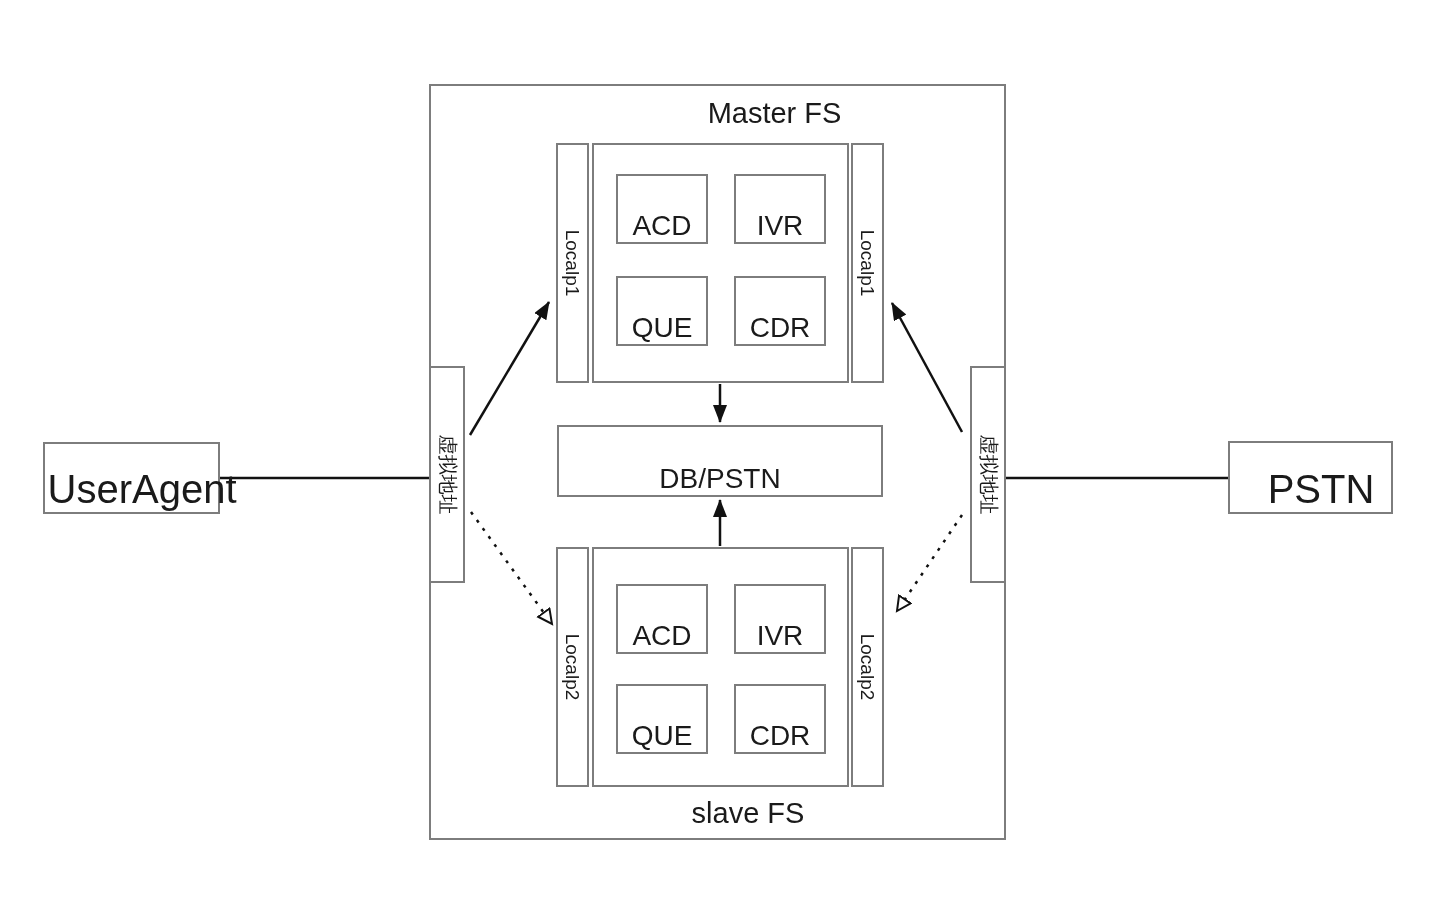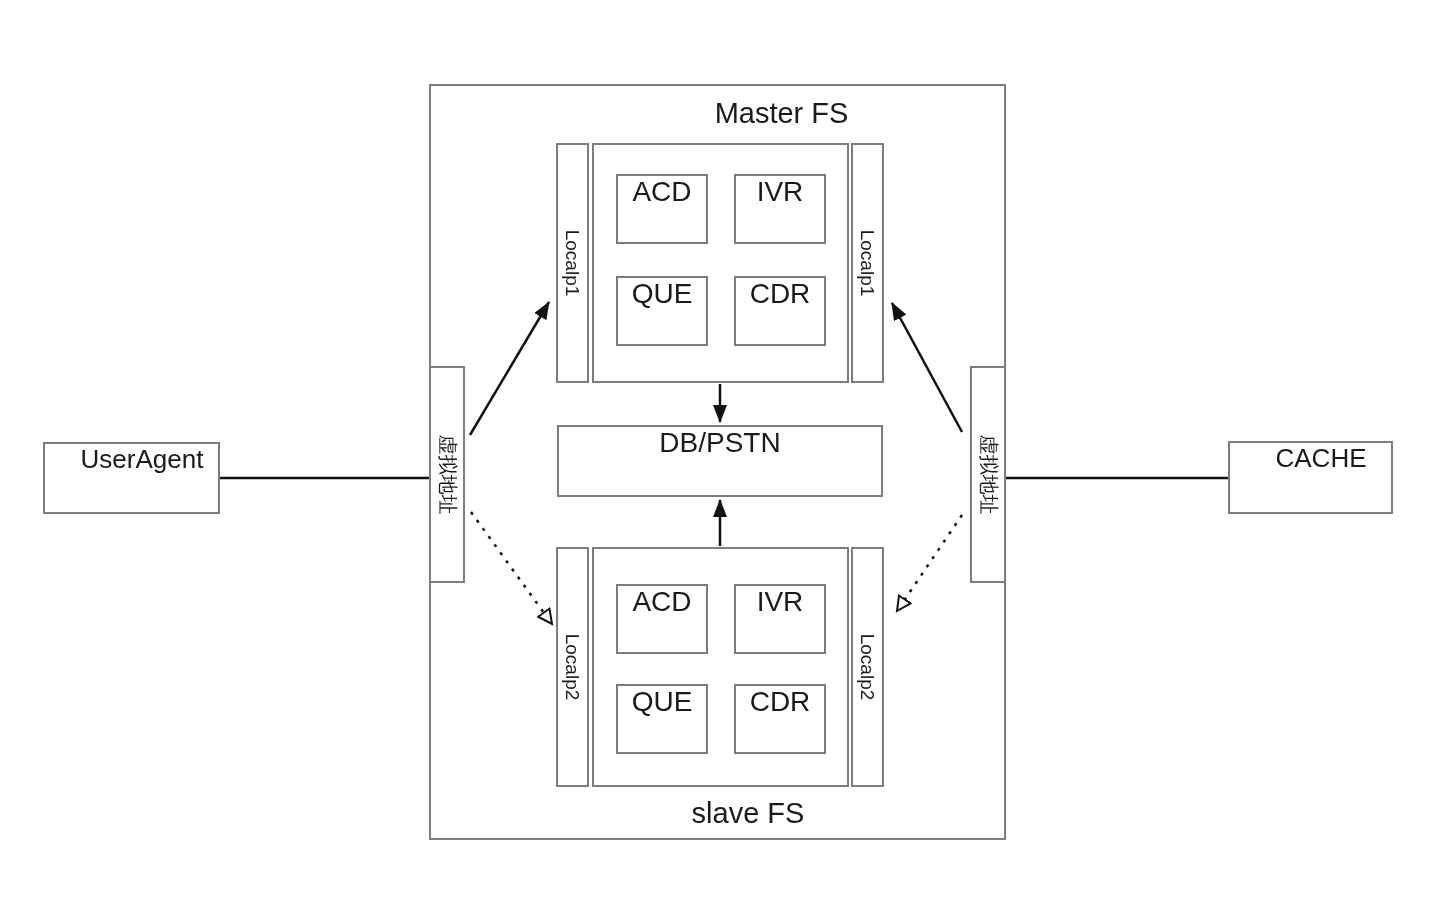--- a/index.html
+++ b/index.html
@@ -3,23 +3,23 @@
 <meta charset="utf-8">
 <style>
   html,body{margin:0;padding:0;background:#ffffff;}
   body{
     width:1440px;height:918px;position:relative;overflow:hidden;
     font-family:"Liberation Sans","DejaVu Sans",sans-serif;color:#1a1a1a;
   }
   .box{
     position:absolute;box-sizing:border-box;
     border:2px solid #7d7d7d;background:#ffffff;
-    display:flex;align-items:flex-start;justify-content:center;
+    display:flex;align-items:flex-end;justify-content:center;
   }
-  .label-node{font-size:26px;padding-left:21px;}
+  .label-node{font-size:40px;padding-left:21px;}
   .label-mod{font-size:28px;}
   .outer-frame{border:2px solid #7d7d7d;background:transparent;}
   .title{position:absolute;text-align:center;font-size:29px;}
   .vbar{
     position:absolute;box-sizing:border-box;border:2px solid #7d7d7d;background:#fff;
     display:flex;align-items:center;justify-content:center;overflow:visible;
   }
   .vtext{
     transform:rotate(90deg);white-space:nowrap;font-size:19px;color:#1a1a1a;
   }
@@ -45,28 +45,28 @@
   <line x1="962" y1="432" x2="892" y2="303" stroke="#111111" stroke-width="2.5" marker-end="url(#headSolid)"></line>
 
   <line x1="471" y1="512" x2="552" y2="624" stroke="#111111" stroke-width="2.5" stroke-dasharray="3 7" marker-end="url(#headOpen)"></line>
   <line x1="962" y1="515" x2="897" y2="611" stroke="#111111" stroke-width="2.5" stroke-dasharray="3 7" marker-end="url(#headOpen)"></line>
 
   <line x1="720" y1="384" x2="720" y2="422" stroke="#111111" stroke-width="2.5" marker-end="url(#headSolid)"></line>
   <line x1="720" y1="546" x2="720" y2="500" stroke="#111111" stroke-width="2.5" marker-end="url(#headSolid)"></line>
 </svg>
 
 <div class="box outer-frame" style="left:429px;top:84px;width:577px;height:756px;"></div>
-<div class="title" style="left:429px;top:97px;width:691px;margin-left:7px;">Master FS</div>
+<div class="title" style="left:429px;top:97px;width:691px;">Master FS</div>
 <div class="title" style="left:429px;top:797px;width:638px;">slave FS</div>
 
 <div class="box label-node" style="left:43px;top:442px;width:177px;height:72px;">
   <span>UserAgent</span>
 </div>
 <div class="box label-node" style="left:1228px;top:441px;width:165px;height:73px;">
-  <span>CACHE</span>
+  <span>PSTN</span>
 </div>
 
 <div class="vbar" style="left:429px;top:366px;width:36px;height:217px;">
   <span class="vtext" style="font-size:20px;">虚拟地址</span>
 </div>
 <div class="vbar" style="left:970px;top:366px;width:36px;height:217px;">
   <span class="vtext" style="font-size:20px;">虚拟地址</span>
 </div>
 
 <div class="vbar" style="left:556px;top:143px;width:33px;height:240px;">

